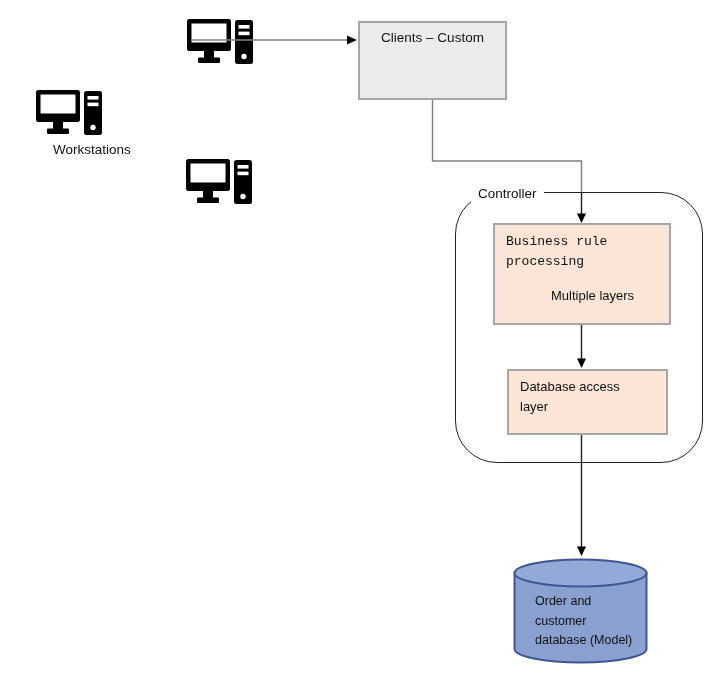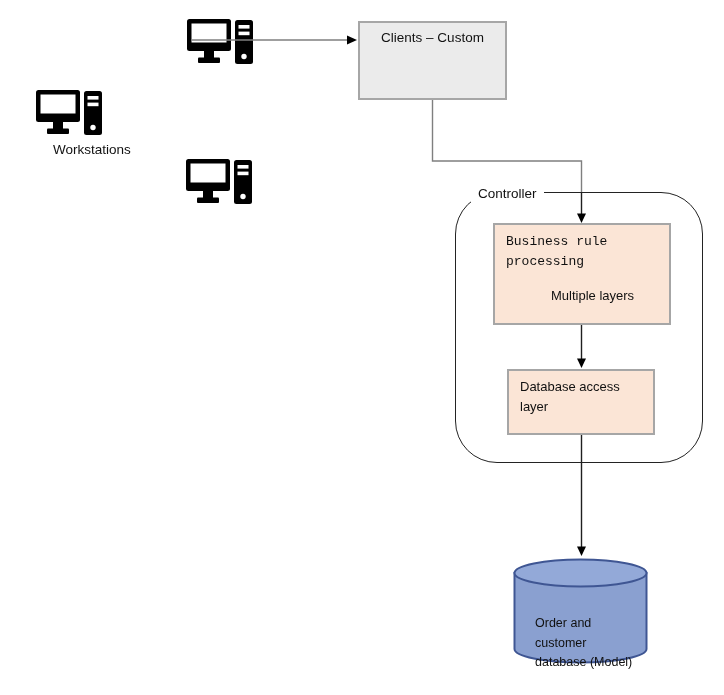--- a/index.html
+++ b/index.html
@@ -30,27 +30,27 @@
     background:#ffffff;padding:0 7px;font-size:13.5px;
     z-index:5;
   }
   .peach{
     background:#fbe5d6;border:2px solid #a6a6a6;
     font-size:13px;line-height:20px;
   }
   .br-box{left:493px;top:223px;width:178px;height:102px;}
   .br-line12{position:absolute;left:11px;top:7px;white-space:pre-line;font-family:Liberation Mono, monospace;}
   .br-line3{position:absolute;left:40px;top:61px;margin-left:16px;}
-  .da-box{left:507px;top:369px;width:148px;height:66px;}
+  .da-box{left:507px;top:369px;width:161px;height:66px;}
   .da-line12{position:absolute;left:11px;top:6px;white-space:pre-line;}
   
   .cyl-wrap{left:513px;top:558px;width:135px;height:106px;}
   .cyl-text{
     position:absolute;left:22px;top:34px;
-    font-size:12.5px;line-height:19.5px;white-space:pre-line;margin-top:22px;
+    font-size:12.5px;line-height:19.5px;white-space:pre-line;
   }
   
   .ws{width:68px;height:48px;}
   .ws1{left:187px;top:19px;}
   .ws2{left:36px;top:90px;}
   .ws3{left:186px;top:159px;}
   .ws-label{left:53px;top:142px;font-size:13.5px;}
   
   #connector-layer{
     position:absolute;left:0;top:0;width:724px;height:695px;

